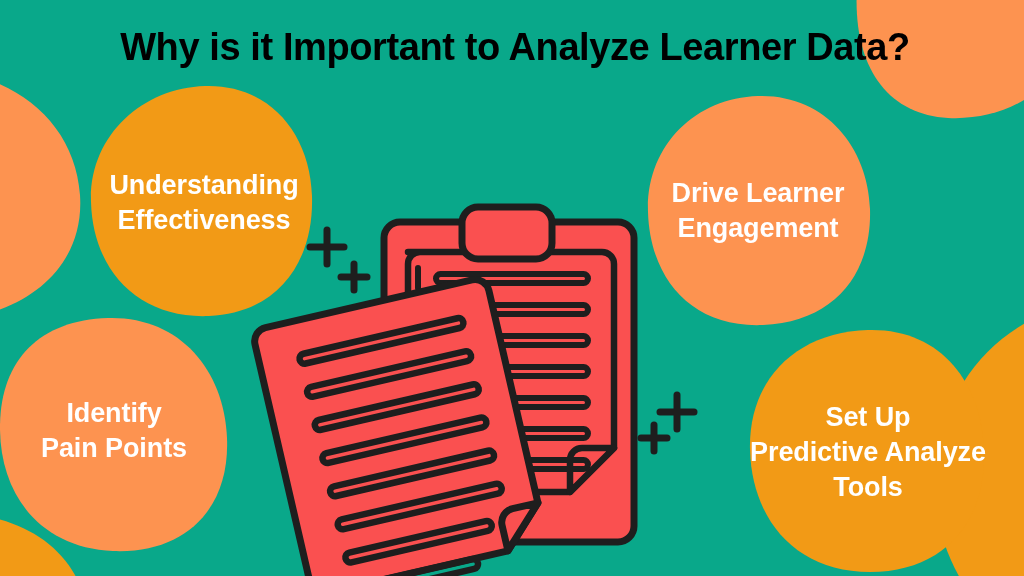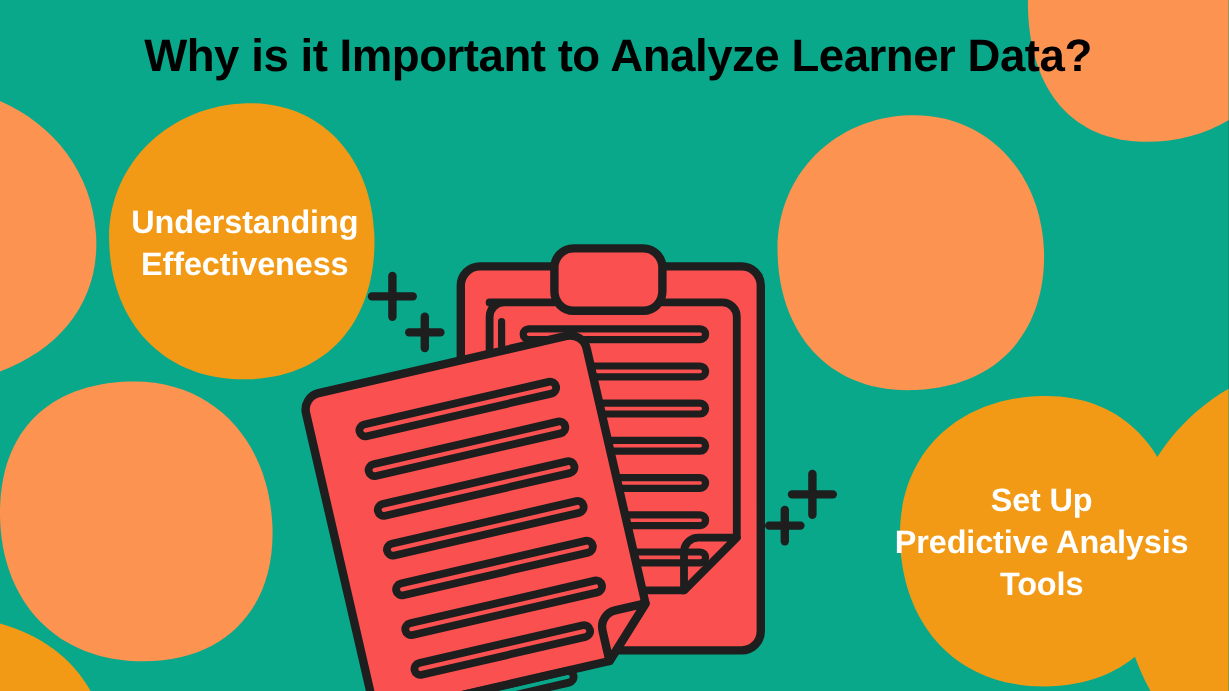--- a/index.html
+++ b/index.html
@@ -160,19 +160,23 @@
       </g>
 
     </g>
   </svg>
 
   <div class="title">Why is it Important to Analyze Learner Data?</div>
 
   <div class="bubble-label" id="label-understanding">Understanding
 Effectiveness</div>
 
+  <div class="bubble-label" id="label-identify">Identify
+Pain Points</div>
 
+  <div class="bubble-label" id="label-drive">Drive Learner
+Engagement</div>
 
   <div class="bubble-label" id="label-setup">Set Up
-Predictive Analysis
+Predictive Analyze
 Tools</div>
 
 </div>
 
 </body></html>

